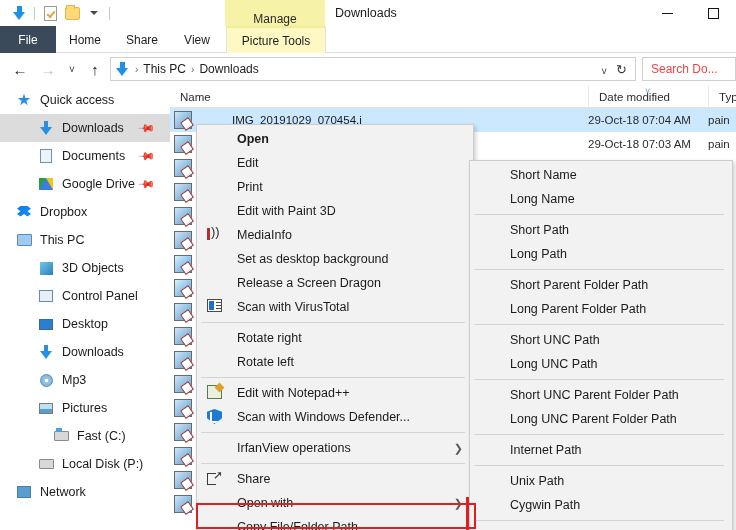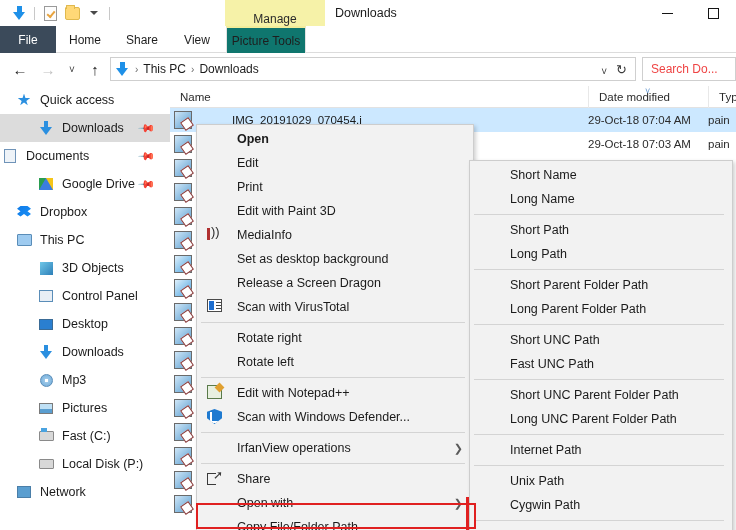--- a/index.html
+++ b/index.html
@@ -59,22 +59,22 @@
   }
   .tab {
     position: absolute; top: 0; height: 27px; display: flex; align-items: center; justify-content: center;
     font-size: 12px; color: #1e1e1e; cursor: default;
   }
   .tab.file { left: 0; width: 56px; background: #3b4a5a; color: #fff; }
   .tab.home { left: 56px; width: 58px; }
   .tab.share { left: 114px; width: 56px; }
   .tab.view { left: 170px; width: 54px; }
   .tab.pictools {
-    left: 226px; width: 80px; border-top: 2px solid #f2ed9a;
-    border-left: 1px solid #e2e2e2; border-right: 1px solid #e2e2e2; background: #0f766e; align-items: center;
+    left: 226px; width: 100px; border-top: 2px solid #f2ed9a;
+    border-left: 1px solid #e2e2e2; border-right: 1px solid #e2e2e2; background: #fef9c3; align-items: center;
   }
 
   
   .addrbar { position: absolute; left: 0; top: 53px; width: 736px; height: 32px; background: #fff; }
   .navbtn { position: absolute; top: 6px; width: 20px; height: 20px; display: flex; align-items: center; justify-content: center; font-size: 15px; }
   .nav-back { left: 10px; color: #1c1c1c; }
   .nav-fwd  { left: 38px; color: #c0c0c0; }
   .nav-rec  { left: 62px; color: #3a3a3a; font-size: 10px; }
   .nav-up   { left: 85px; color: #1c1c1c; }
 
@@ -284,21 +284,21 @@
       <div class="side-item sel" style="padding-left: 36px;">
         <span class="side-ico">
           <div class="ic-dl">
             <div class="s"></div>
             <div class="h"></div>
           </div>
         </span>
         <span>Downloads</span>
         <span class="pin">📌</span>
       </div>
-      <div class="side-item" style="">
+      <div class="side-item" style="padding-left: 36px;">
         <span class="side-ico">
           <div class="ic-doc"></div>
         </span>
         <span>Documents</span>
         <span class="pin">📌</span>
       </div>
       <div class="side-item" style="padding-left: 36px;">
         <span class="side-ico">
           <div class="ic-gdrive"></div>
         </span>
@@ -349,21 +349,21 @@
           <div class="ic-mp3"></div>
         </span>
         <span>Mp3</span>
       </div>
       <div class="side-item" style="padding-left: 36px;">
         <span class="side-ico">
           <div class="ic-pic"></div>
         </span>
         <span>Pictures</span>
       </div>
-      <div class="side-item" style="padding-left: 36px;">
+      <div class="side-item" style="padding-left: 36px; margin-left: 15px;">
         <span class="side-ico">
           <div class="ic-hdd c"></div>
         </span>
         <span>Fast (C:)</span>
       </div>
       <div class="side-item" style="padding-left: 36px;">
         <span class="side-ico">
           <div class="ic-hdd"></div>
         </span>
         <span>Local Disk (P:)</span>
@@ -572,21 +572,21 @@
         <span>Short Parent Folder Path</span>
       </div>
       <div class="mi">
         <span>Long Parent Folder Path</span>
       </div>
       <div class="msep"></div>
       <div class="mi">
         <span>Short UNC Path</span>
       </div>
       <div class="mi">
-        <span>Fast UNC Path</span>
+        <span>Long UNC Path</span>
       </div>
       <div class="msep"></div>
       <div class="mi">
         <span>Short UNC Parent Folder Path</span>
       </div>
       <div class="mi">
         <span>Long UNC Parent Folder Path</span>
       </div>
       <div class="msep"></div>
       <div class="mi">

